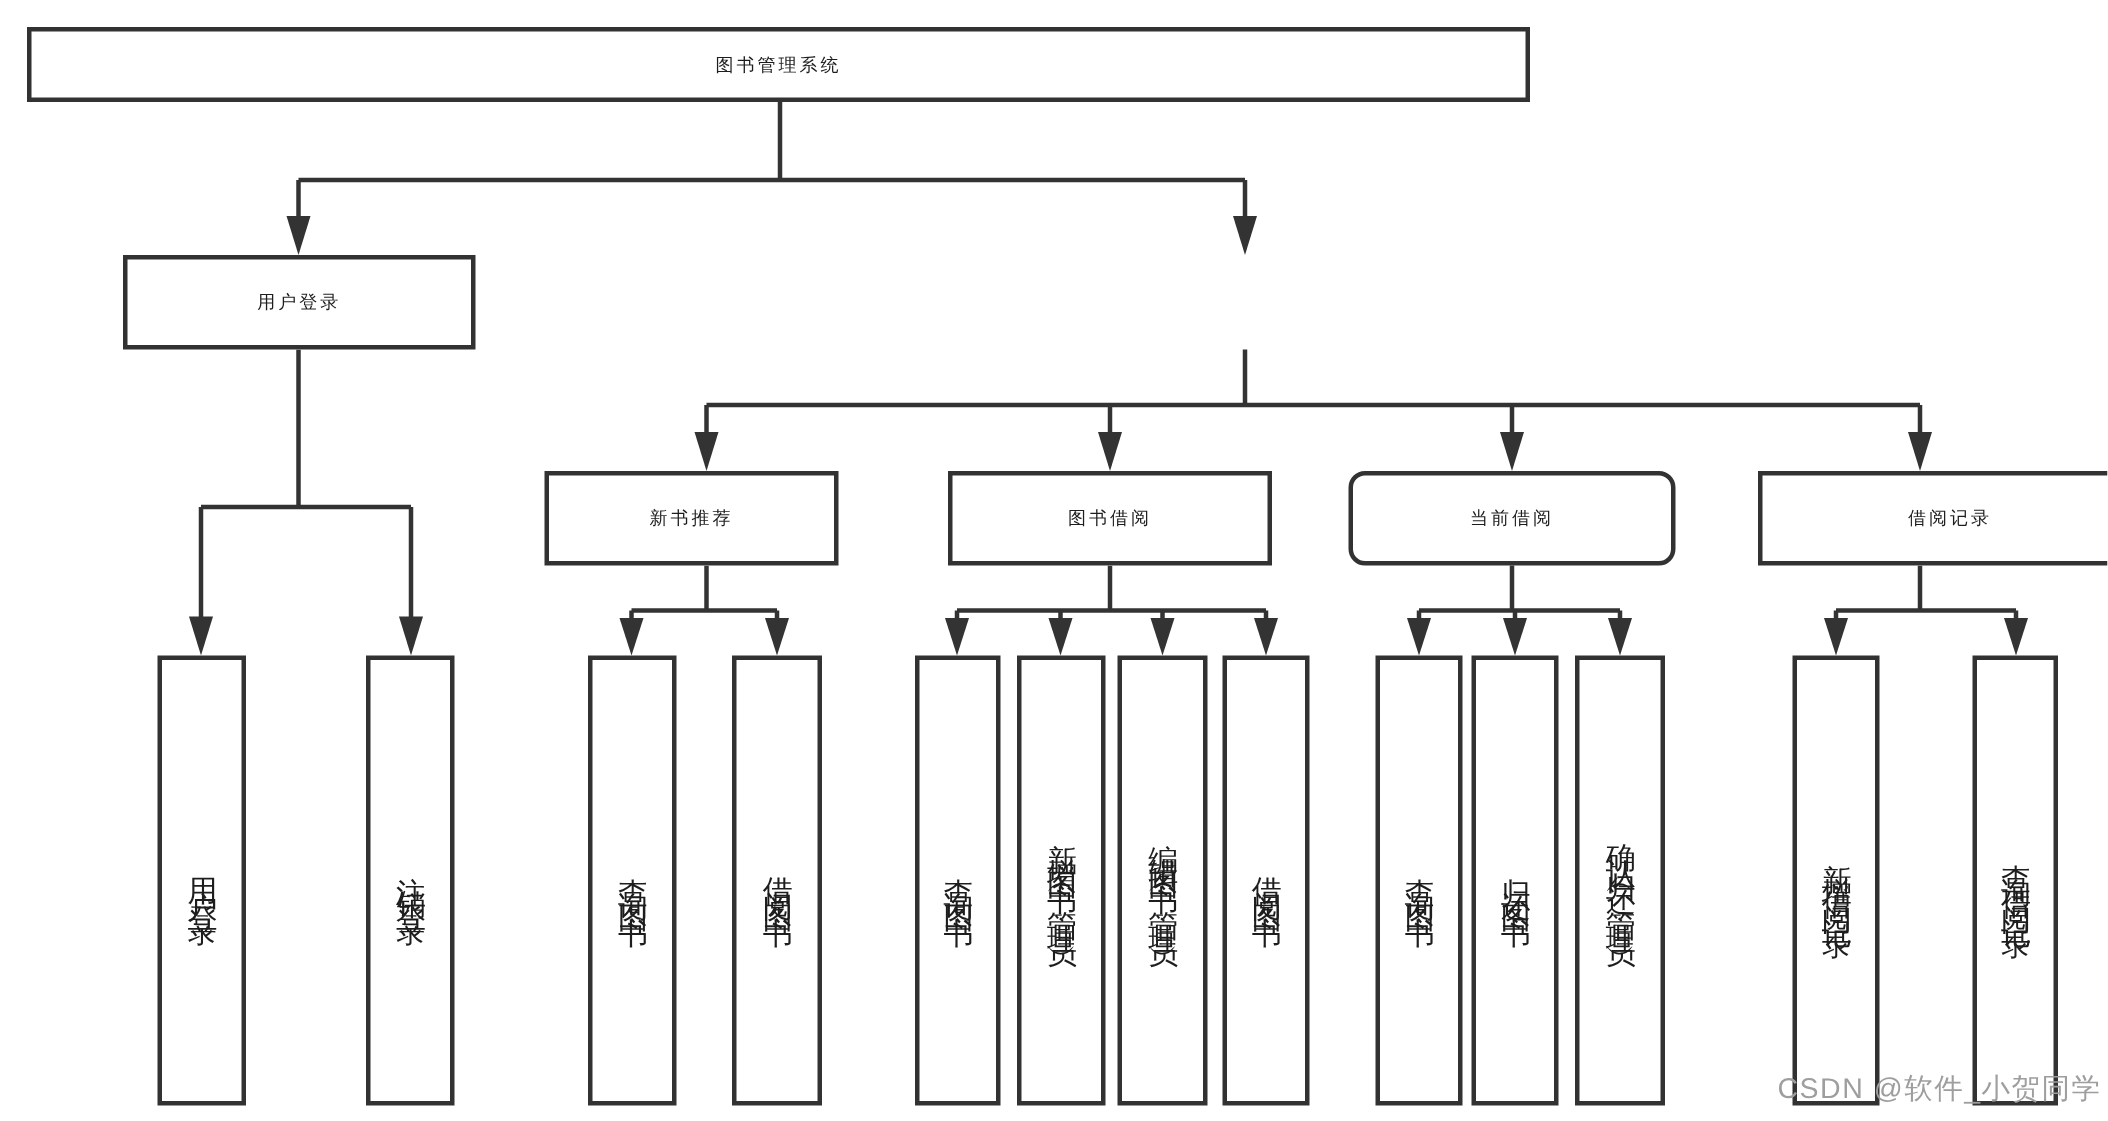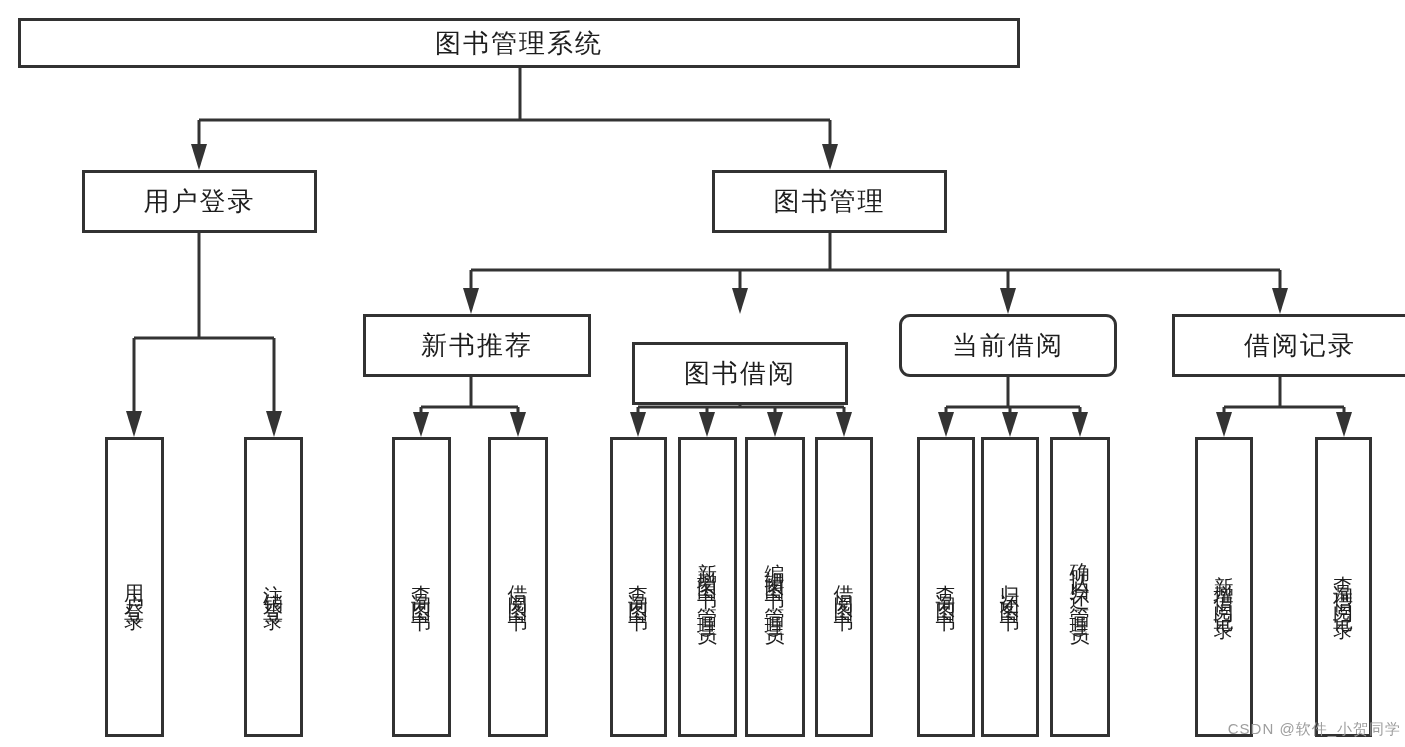--- a/index.html
+++ b/index.html
@@ -26,41 +26,41 @@
     position: absolute;
     box-sizing: border-box;
     border: 3px solid #323232;
     background: #ffffff;
     display: flex;
     align-items: center;
     justify-content: center;
     color: #1d1d1d;
   }
   .box.h {
-    font-size: 26px;
+    font-size: 12px;
     letter-spacing: 2px;
     text-align: right;
     font-family: Liberation Serif, serif;
   }
   .box.v {
     font-size: 20px;
   }
   .box.v .vtext {
     writing-mode: vertical-rl;
     text-orientation: mixed;
     letter-spacing: 9px;
     line-height: 1;
   }
   .lvl1 { left: 18px;  top: 18px;  width: 1002px; height: 50px; }
 
   .n-user-login   { left: 82px;  top: 170px; width: 235px; height: 63px; }
   .n-book-mgmt    { left: 712px; top: 170px; width: 235px; height: 63px; }
 
-  .n-new-rec      { left: 363px;  top: 314px; width: 228px; height: 63px; }
-  .n-borrow       { left: 632px;  top: 314px; width: 216px; height: 63px; margin-top: 28px; }
+  .n-new-rec      { left: 363px;  top: 314px; width: 196px; height: 63px; }
+  .n-borrow       { left: 632px;  top: 314px; width: 216px; height: 63px; }
   .n-current      { left: 899px;  top: 314px; width: 218px; height: 63px; border-radius: 11px; }
   .n-records      { left: 1172px; top: 314px; width: 256px; height: 63px; }
 
   .leaf { top: 437px; height: 300px; }
   .l-login        { left: 105px;  width: 59px; }
   .l-logout       { left: 244px;  width: 59px; }
   .l-query1       { left: 392px;  width: 59px; }
   .l-borrow1      { left: 488px;  width: 60px; }
   .l-query2       { left: 610px;  width: 57px; }
   .l-addbook      { left: 678px;  width: 59px; }
@@ -69,21 +69,21 @@
   .l-query3       { left: 917px;  width: 58px; }
   .l-return       { left: 981px;  width: 58px; }
   .l-confirm      { left: 1050px; width: 60px; }
   .l-addrecord    { left: 1195px; width: 58px; }
   .l-queryrecord  { left: 1315px; width: 57px; }
 
   #watermark {
     position: absolute;
     right: 4px;
     bottom: 8px;
-    font-size: 15px;
+    font-size: 19px;
     color: #9e9e9e;
     letter-spacing: 1px;
     white-space: nowrap;
   }
 </style>
 </head>
 <body>
 
 <div id="stage">
 
@@ -176,23 +176,20 @@
     </g>
   </svg>
 
   <div class="box h lvl1">
     <span>图书管理系统</span>
   </div>
 
   <div class="box h n-user-login">
     <span>用户登录</span>
   </div>
-  <div class="box h n-book-mgmt">
-    <span>图书管理</span>
-  </div>
 
   <div class="box h n-new-rec">
     <span>新书推荐</span>
   </div>
   <div class="box h n-borrow">
     <span>图书借阅</span>
   </div>
   <div class="box h n-current">
     <span>当前借阅</span>
   </div>

